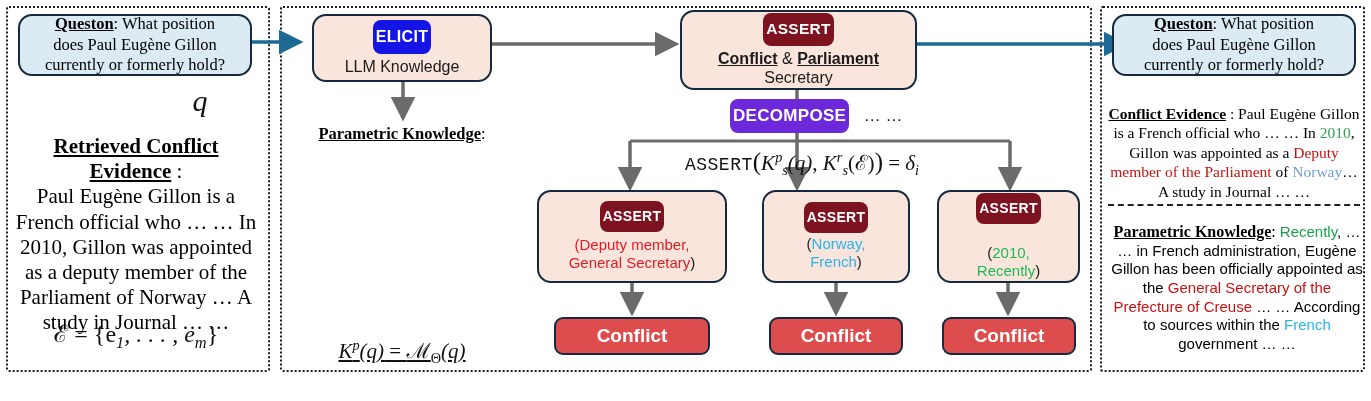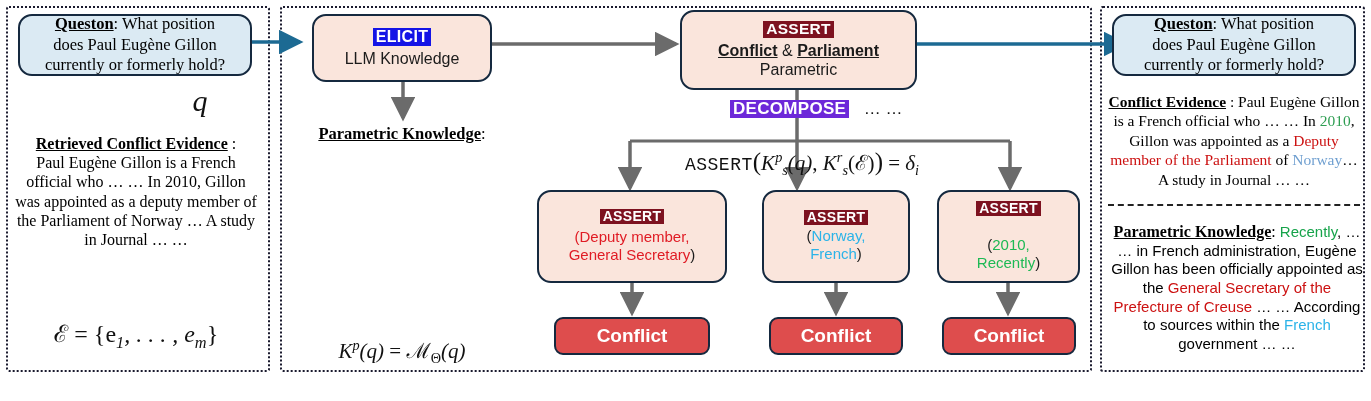--- a/index.html
+++ b/index.html
@@ -53,39 +53,40 @@
   }
   .qtext u { text-decoration: underline; font-weight: bold; }
 
   
   .tag {
     display: inline-block;
     font-weight: bold;
     color: #fff;
     letter-spacing: .3px;
     line-height: 1.08;
-    padding: 0 3px;
+    padding: 8px 3px;
+    border-radius: 8px;
   }
   .tag-elicit    { background: #1414e6; font-size: 16px; }
   .tag-assert    { background: #7d1220; font-size: 15.5px; }
   .tag-assert-sm { background: #7d1220; font-size: 14px; }
   .tag-decompose { background: #6d28d9; font-size: 17px; }
 
   .boxline { font-size: 16px; color: #1b1b1b; line-height: 1.2; }
   .boxline.small { font-size: 15px; }
   .boxline u { text-decoration: underline; font-weight: bold; }
 
   
   .ftext {
     position: absolute;
     text-align: center;
     color: #000;
   }
   .ftext u { text-decoration: underline; font-weight: bold; }
-  .serif-body { font-family: "Liberation Serif", serif; font-size: 16px; line-height: 1.20; }
+  .serif-body { font-family: "Liberation Serif", serif; font-size: 21px; line-height: 1.20; }
   .sans-body  { font-family: "Liberation Sans", sans-serif; font-size: 16px; line-height: 1.22; }
   .sans-body-sm { font-family: "Liberation Sans", sans-serif; font-size: 15px; line-height: 1.24; }
 
   .math {
     position: absolute;
     font-family: "Liberation Serif", serif;
     font-style: italic;
     text-align: center;
     color: #111;
   }
@@ -173,30 +174,30 @@
 
 <div class="rbox pbox" id="elicit" style="left:312px; top:14px; width:180px; height:68px;">
   <span class="tag tag-elicit">ELICIT</span>
   <span class="boxline" style="margin-top:3px;">LLM Knowledge</span>
 </div>
 
 <div class="ftext sans-body" style="left:288px; top:124px; width:228px;">
   <span class="serif" style="font-size:16.5px;"><u>Parametric Knowledge</u><span>:</span></span><br>
 </div>
 
-<div class="math" style="left:288px; top:336px; width:228px; font-size:21px;">
+<div class="math" style="left:288px; top:336px; width:228px; font-size:21px;text-decoration:underline;">
   <span>K</span><sup>p</sup><span>(q)</span><span style="font-style:normal;"> = </span><span style="font-style:normal;">ℳ</span><sub style="font-style:normal;">Θ</sub><span>(q)</span>
 </div>
 
 <div class="rbox pbox" id="assertTop" style="left:680px; top:10px; width:237px; height:80px;">
   <span class="tag tag-assert">ASSERT</span>
   <span class="boxline" style="margin-top:3px;">
     <u>Conflict</u><span> &amp; </span><u>Parliament</u>
   </span>
-  <span class="boxline">Parametric</span>
+  <span class="boxline">Secretary</span>
 </div>
 
 <div style="position:absolute; left:730px; top:99px;">
   <span class="tag tag-decompose">DECOMPOSE</span>
   <span style="font-size:17px; color:#111; margin-left:10px;">… …</span>
 </div>
 
 <div class="math" style="left:612px; top:148px; width:380px; font-size:21px; font-style:normal;">
   <span style="font-family:'Liberation Mono',monospace; font-size:18px; letter-spacing:.5px;">ASSERT</span><span style="font-size:25px;">(</span><span style="font-style:italic;">K</span><sup style="font-style:italic;">p</sup><sub style="font-style:italic;">s</sub><span style="font-style:italic;">(q)</span><span>, </span><span style="font-style:italic;">K</span><sup style="font-style:italic;">r</sup><sub style="font-style:italic;">s</sub><span>(ℰ)</span><span style="font-size:25px;">)</span><span> = </span><span style="font-style:italic;">δ</span><sub style="font-style:italic;">i</sub>
 </div>
@@ -230,21 +231,21 @@
 </div>
 
 <div class="rbox qbox" style="left:1112px; top:14px; width:244px; height:62px;">
   <div class="qtext">
     <u>Queston</u><span>:</span><span> What position</span><br>
     <span>does Paul Eugène Gillon</span><br>
     <span>currently or formerly hold?</span>
   </div>
 </div>
 
-<div class="ftext serif-body" style="left:1108px; top:92px; width:252px; font-size:15.5px; line-height:1.25;">
+<div class="ftext serif-body" style="left:1108px; top:104px; width:252px; font-size:15.5px; line-height:1.25;">
   <u>Conflict Evidence</u><span> : </span><span>Paul Eugène Gillon is a French official who … … In </span><span class="greenS">2010</span><span>, Gillon was appointed as a </span><span class="redS">Deputy member of the Parliament</span><span> of </span><span class="blueS">Norway</span><span>… A study in Journal … …</span>
 </div>
 
 <div class="dashdiv" style="left:1108px; top:204px; width:252px;"></div>
 
 <div class="ftext sans-body-sm" style="left:1108px; top:214px; width:258px;margin-top:8px;">
   <span class="serif" style="font-size:16px;"><u>Parametric Knowledge</u><span>: </span></span><span class="greenD">Recently</span><span>, … … in French administration, Eugène Gillon has been officially appointed as the </span><span class="redS">General Secretary of the Prefecture of Creuse</span><span> … … According to sources within the </span><span class="blue">French</span><span> government … …</span>
 </div>
 
 </body></html>

